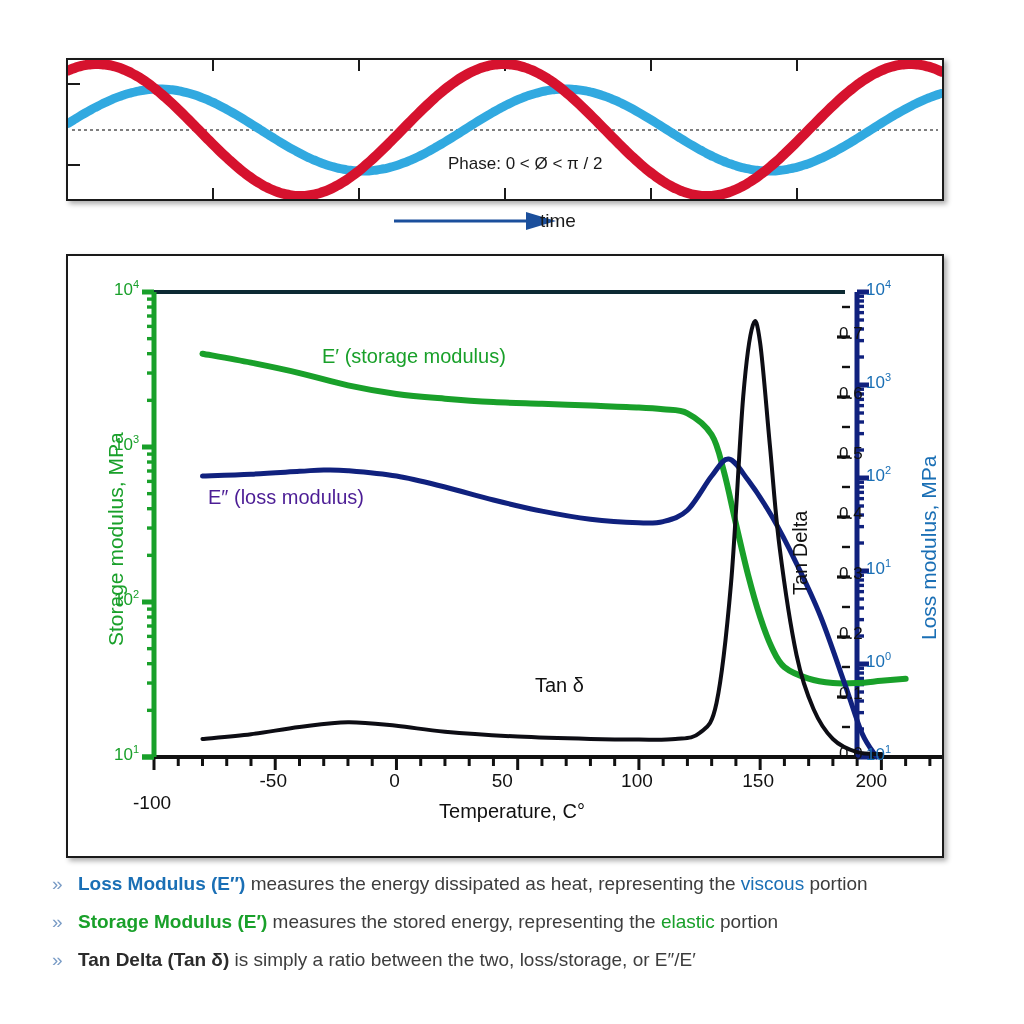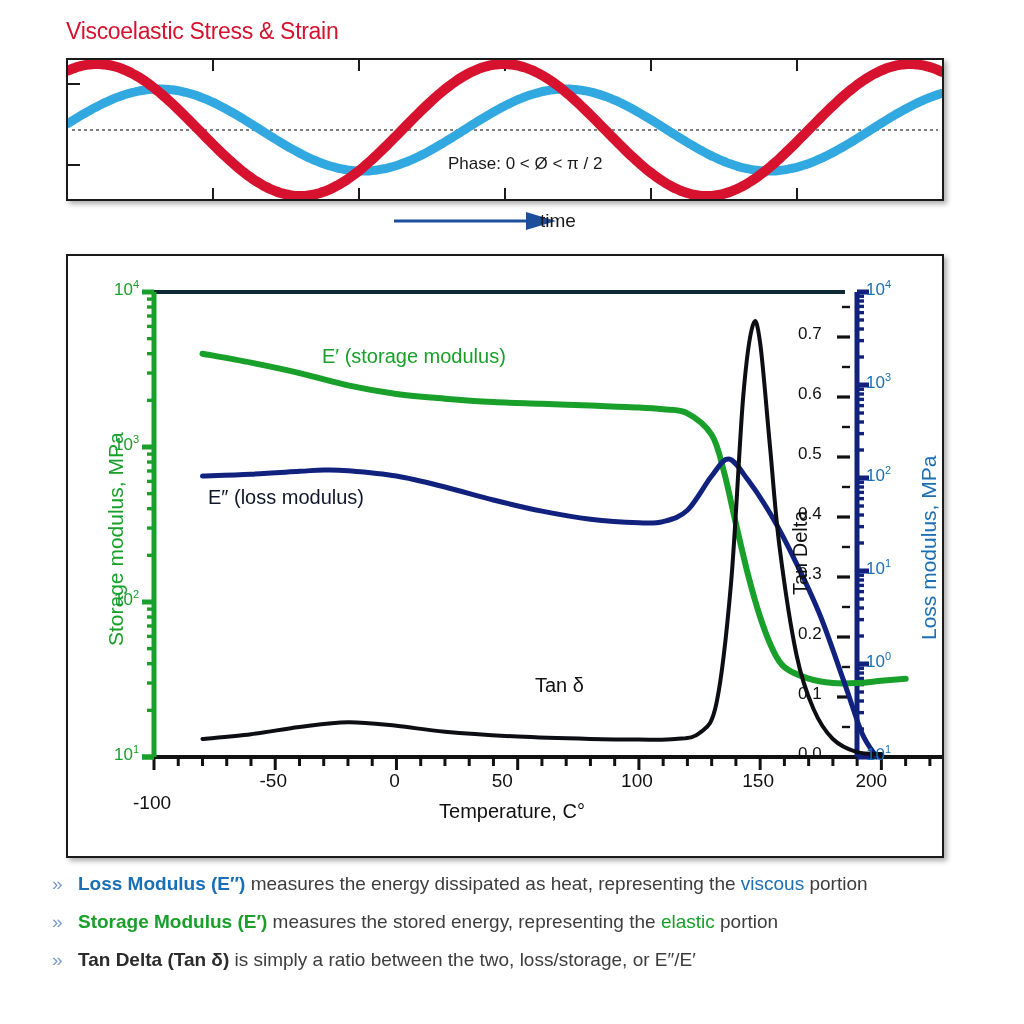--- a/index.html
+++ b/index.html
@@ -56,48 +56,47 @@
   #ytitle-right{color:#1a6fb5;}
   #xtitle{
     position:absolute;left:0;top:800px;width:1024px;text-align:center;
     font-size:20px;color:#111;
   }
 
   
   .tick{position:absolute;font-size:17px;white-space:nowrap;}
   .tick-left{color:#19a02a;}
   .tick-right{color:#1a6fb5;}
-  .tick-tan{color:#111;}
+  .tick-tan{color:#111;margin-left:41px;}
   .tick-x{color:#111;font-size:19px;}
   .tick sup{font-size:11px;vertical-align:super;}
 
   
   .curve-label{position:absolute;font-size:20px;white-space:nowrap;}
   #lbl-storage{color:#19a02a;left:322px;top:345px;}
-  #lbl-loss{color:#0f172a;left:208px;top:486px;}
+  #lbl-loss{color:#4c1d95;left:208px;top:486px;}
   #lbl-tan{color:#111;left:503px;top:674px;margin-left:32px;}
 
   
   #bullets{position:absolute;left:52px;top:873px;width:980px;}
   .bullet-row{
     display:flex;align-items:baseline;
     margin-bottom:16px;font-size:19px;color:#3d3d3d;
   }
   .bullet-mark{
     color:#7a9cc6;font-size:19px;width:26px;flex:0 0 26px;
   }
   .bullet-text{line-height:1.15;}
   .b-strong{font-weight:bold;}
 </style>
 </head>
 <body>
 
 <div id="root">
 
-  <div id="fig-title">Viscoelastic Stress &amp; Strain</div>
 
   <div id="wave-panel">
     <svg id="wave-svg" width="874" height="139" viewBox="0 0 874 139">
 
       <g stroke="#1a1a1a" stroke-width="2">
         <line x1="145" y1="0" x2="145" y2="11"></line>
         <line x1="291" y1="0" x2="291" y2="11"></line>
         <line x1="437" y1="0" x2="437" y2="11"></line>
         <line x1="583" y1="0" x2="583" y2="11"></line>
         <line x1="729" y1="0" x2="729" y2="11"></line>

